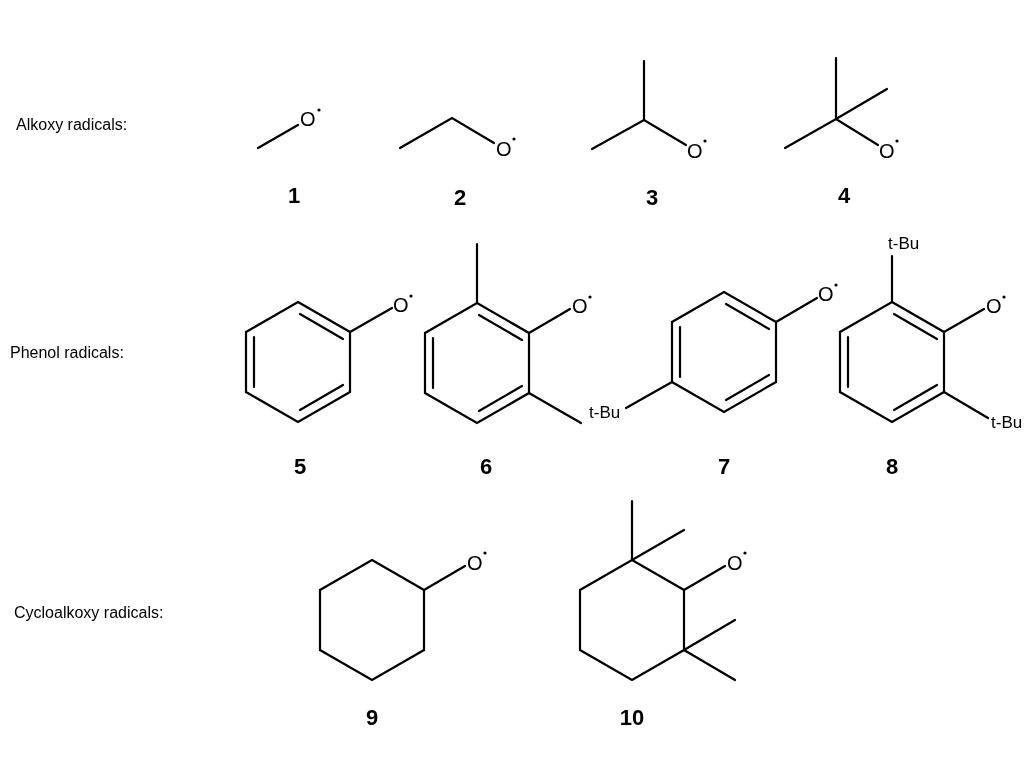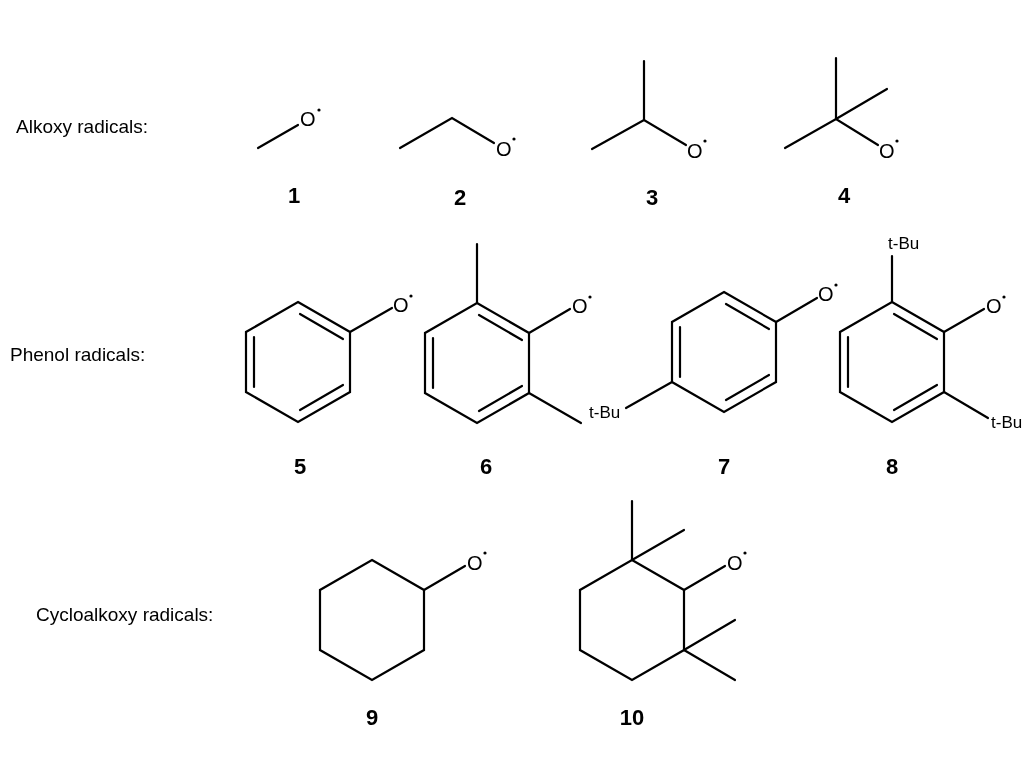--- a/index.html
+++ b/index.html
@@ -1,31 +1,31 @@
 <!DOCTYPE html>
 <html><head>
 <meta charset="utf-8">
 <style>
   html, body { margin:0; padding:0; background:#ffffff; }
   body { width:1032px; height:774px; position:relative; overflow:hidden;
          font-family:"Liberation Sans", sans-serif; color:#000; }
-  .row-label { position:absolute; font-size:19px; }
+  .row-label { position:absolute; font-size:16px; }
   svg.mol { position:absolute; left:0; top:0; }
   svg.mol line, svg.mol polyline, svg.mol polygon { stroke:#000; stroke-width:2.2; fill:none; stroke-linecap:round; stroke-linejoin:miter; }
   svg.mol text.atom { font-family:"Liberation Sans", sans-serif; font-size:20px; fill:#000; }
   svg.mol text.sub  { font-family:"Liberation Sans", sans-serif; font-size:17px; fill:#000; }
   svg.mol text.num  { font-family:"Liberation Sans", sans-serif; font-size:22px; font-weight:bold; fill:#000; text-anchor:middle; }
   svg.mol circle.dot { fill:#000; }
 </style>
 </head>
 <body>
 
 <div class="row-label" style="left:16px;top:116px;">Alkoxy radicals:</div>
 <div class="row-label" style="left:10px;top:344px;">Phenol radicals:</div>
-<div class="row-label" style="left:14px;top:604px;margin-left:22px;">Cycloalkoxy radicals:</div>
+<div class="row-label" style="left:14px;top:604px;">Cycloalkoxy radicals:</div>
 
 <svg class="mol" width="1032" height="774" viewBox="0 0 1032 774">
 
   <g>
     <line x1="258" y1="148" x2="298" y2="125"></line>
     <text class="atom" x="300" y="126">O</text>
     <circle class="dot" cx="319" cy="110" r="1.6"></circle>
     <text class="num" x="294" y="203">1</text>
   </g>
 

